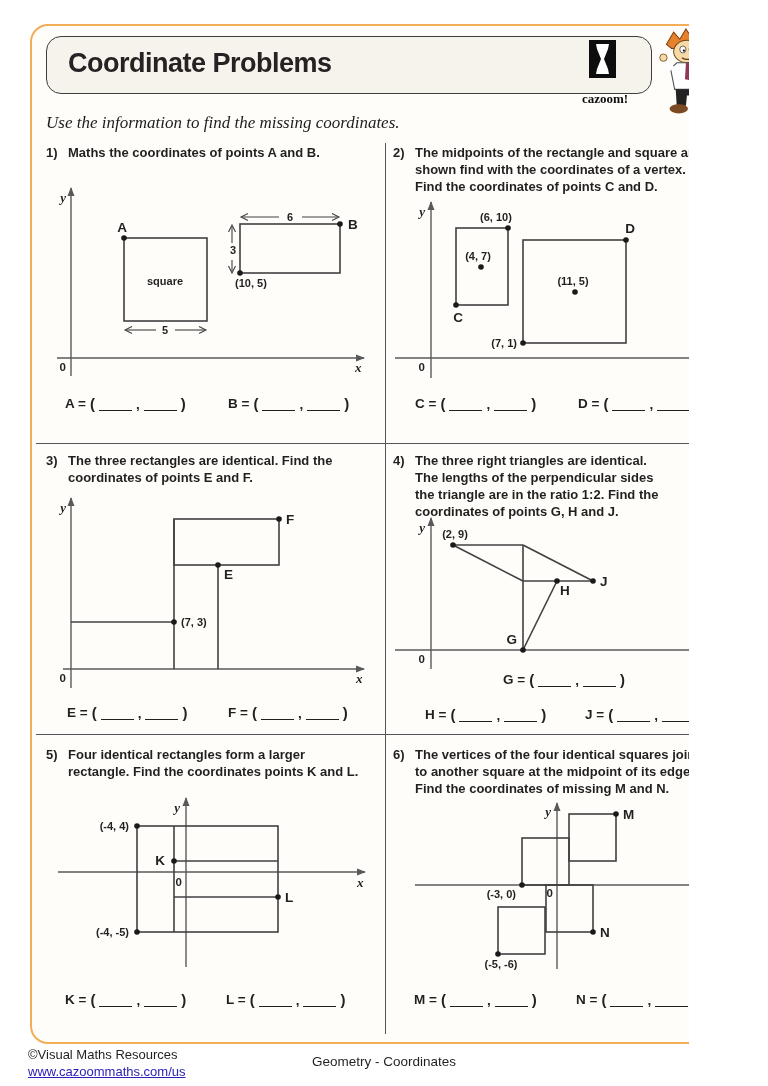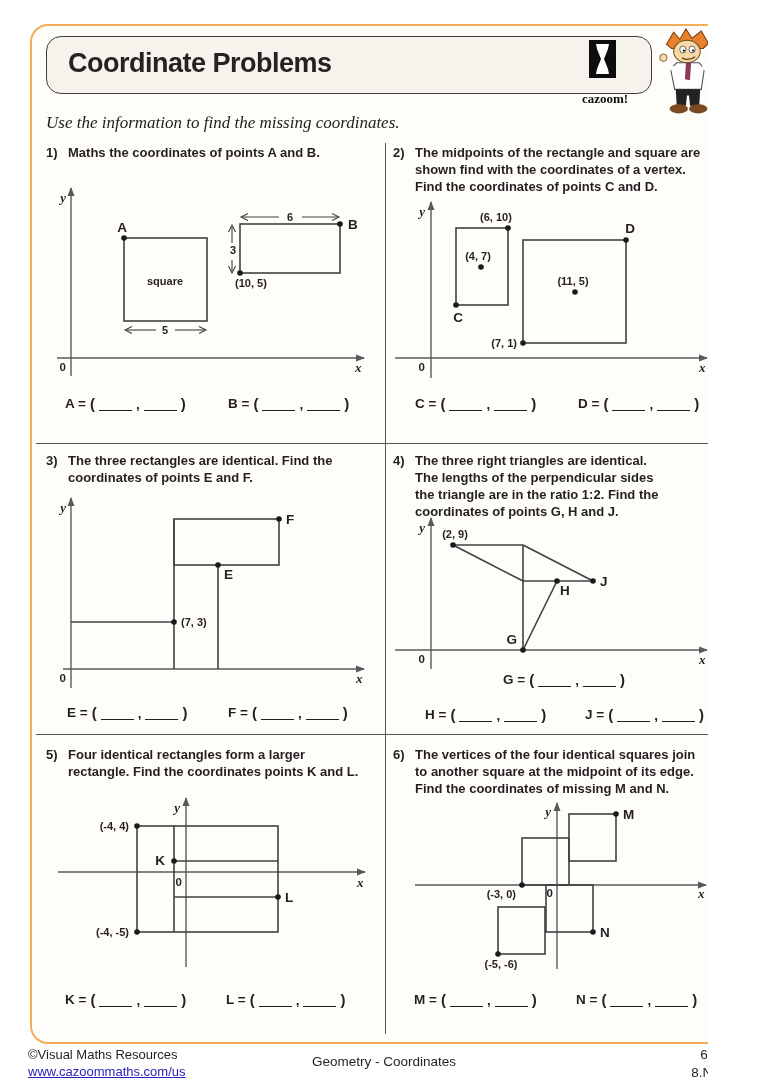--- a/index.html
+++ b/index.html
@@ -1,17 +1,17 @@
 <!DOCTYPE html>
 <html><head>
 <meta charset="utf-8">
 <style>
   html,body{margin:0;padding:0;background:#ffffff;}
   #page{position:relative;width:689px;height:1086px;background:#ffffff;overflow:hidden;
-        font-family:"Liberation Sans",sans-serif;color:#231f20;padding-left:19px;}
+        font-family:"Liberation Sans",sans-serif;color:#231f20;}
   .abs{position:absolute;}
   
   #outer-border{left:30px;top:24px;width:705px;height:1016px;border:2px solid #f2ad58;border-radius:18px;background:#fffdf9;}
   
   #title-box{left:46px;top:36px;width:604px;height:56px;background:#f6f3ec;border:1.7px solid #3f3e3d;border-radius:15px;}
   #page-title{left:68px;top:48px;font-size:27px;font-weight:bold;letter-spacing:-0.5px;color:#262223;}
   #logo{left:589px;top:40px;width:60px;height:50px;}
   #logo-word{left:572px;top:76px;width:66px;text-align:center;font-family:"Liberation Serif",serif;font-weight:bold;font-size:13px;color:#0e0e0e;margin-top:15px;}
   #mascot{left:656px;top:28px;width:66px;height:90px;}
   #instruction{left:46px;top:113px;font-family:"Liberation Serif",serif;font-style:italic;font-size:17px;color:#1d1d1d;}

